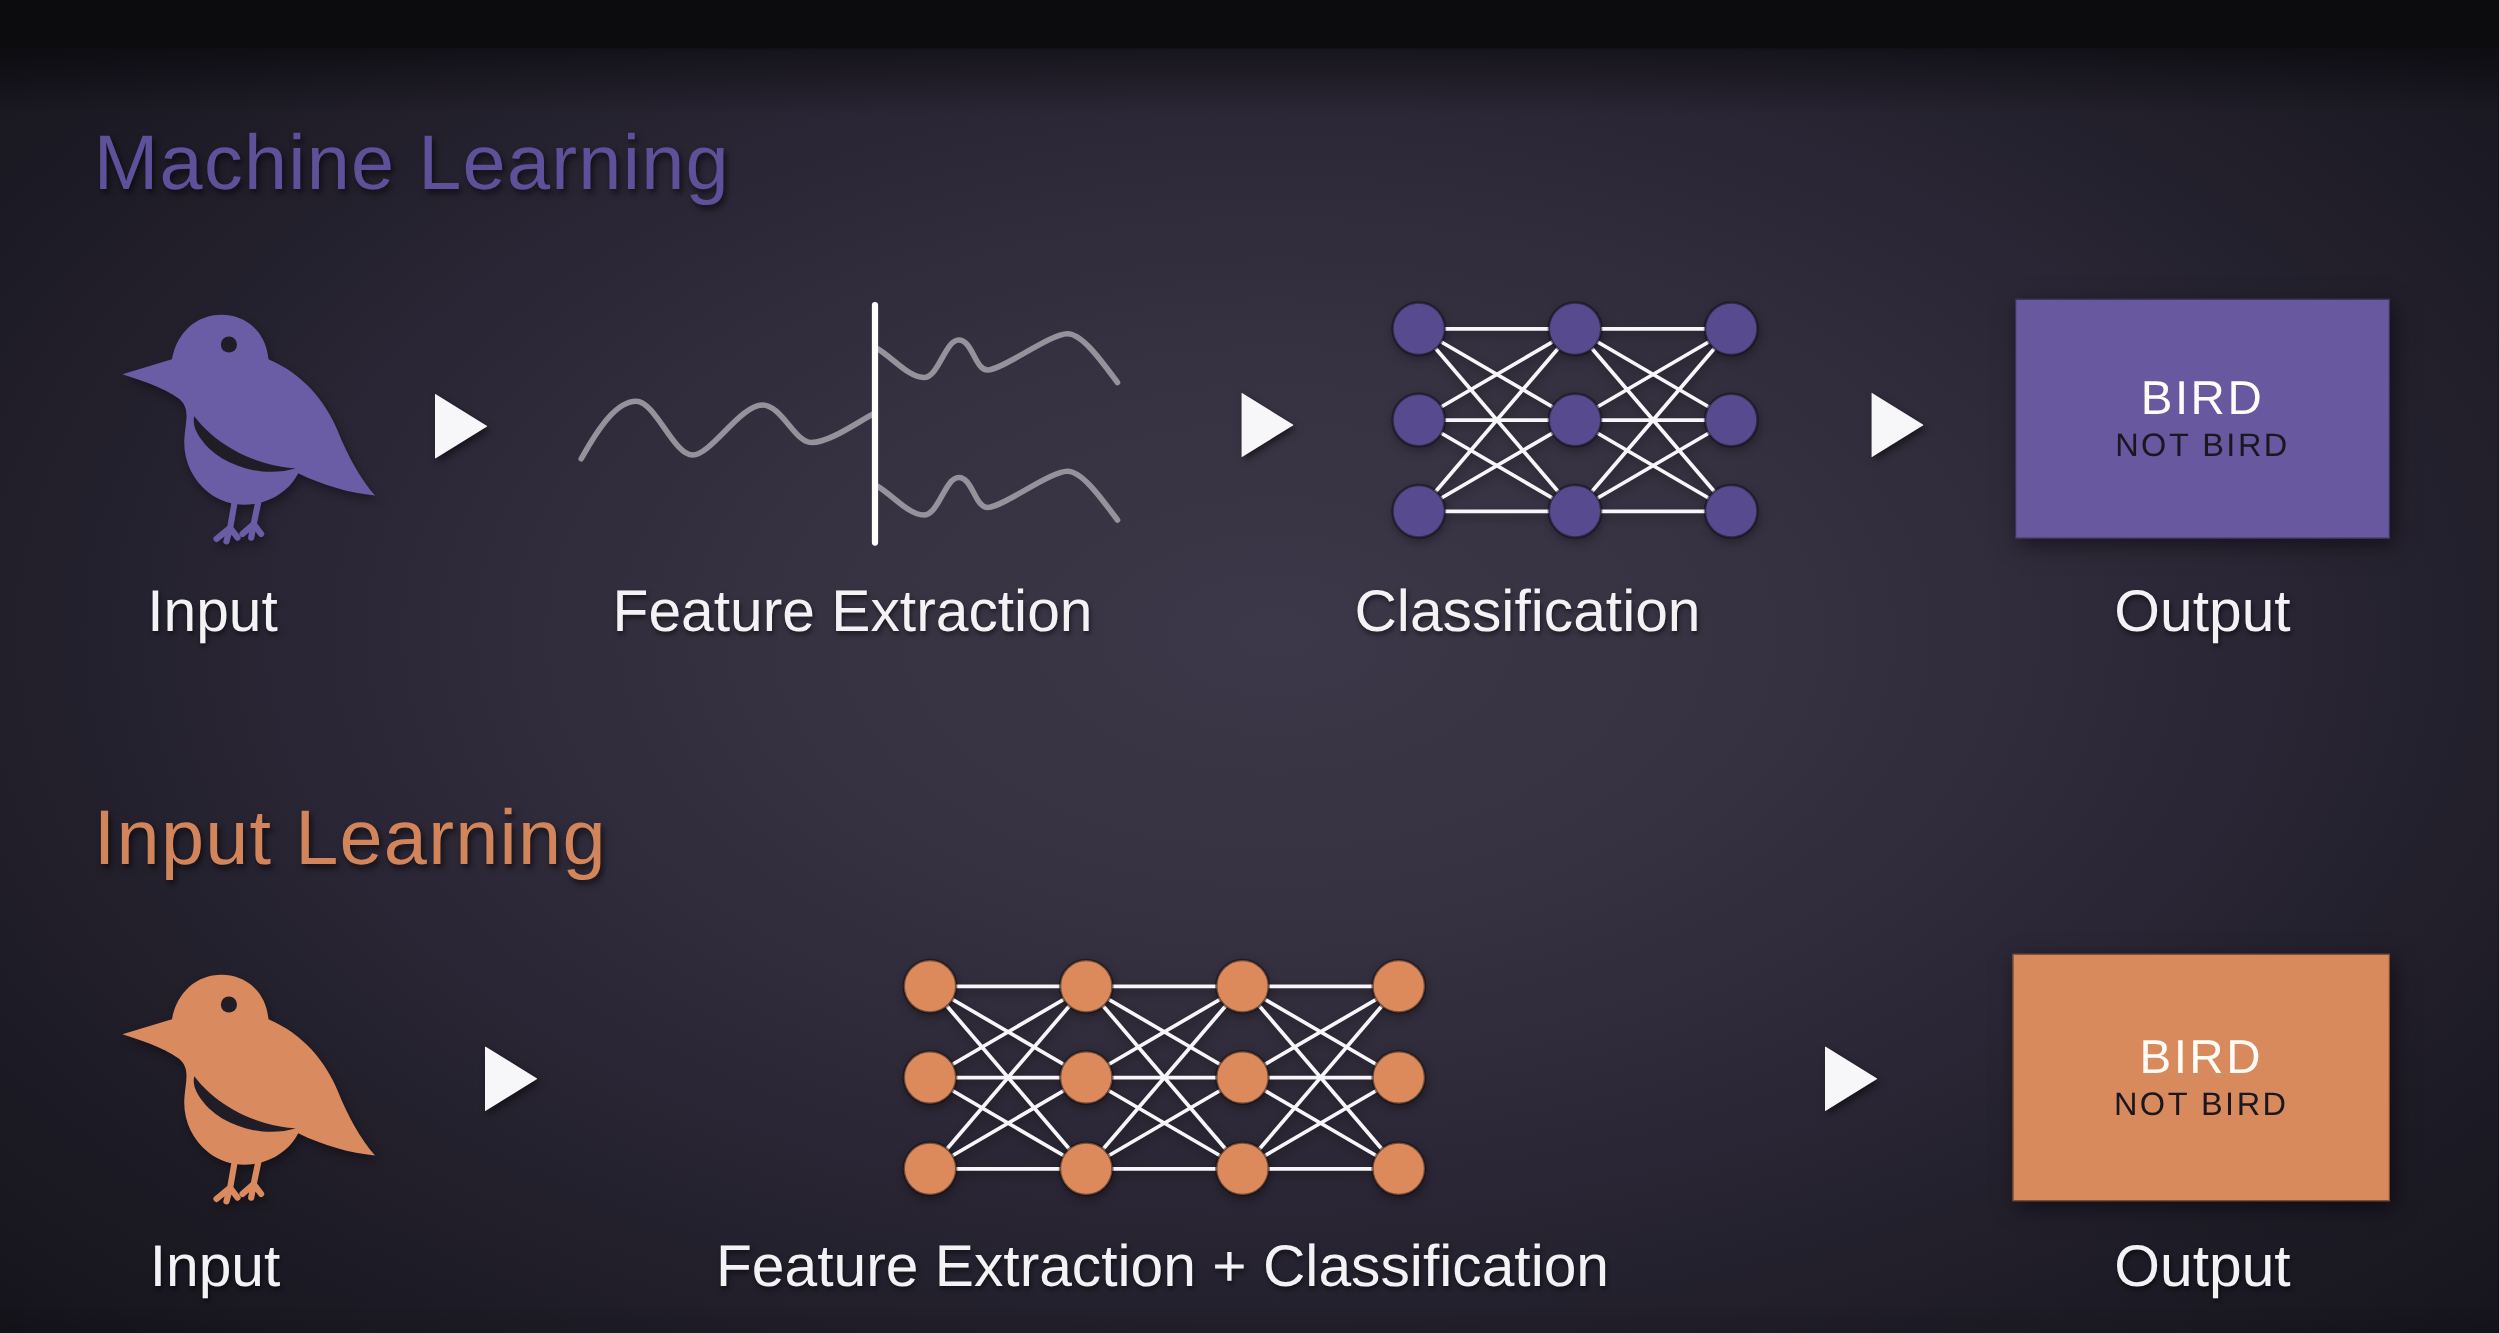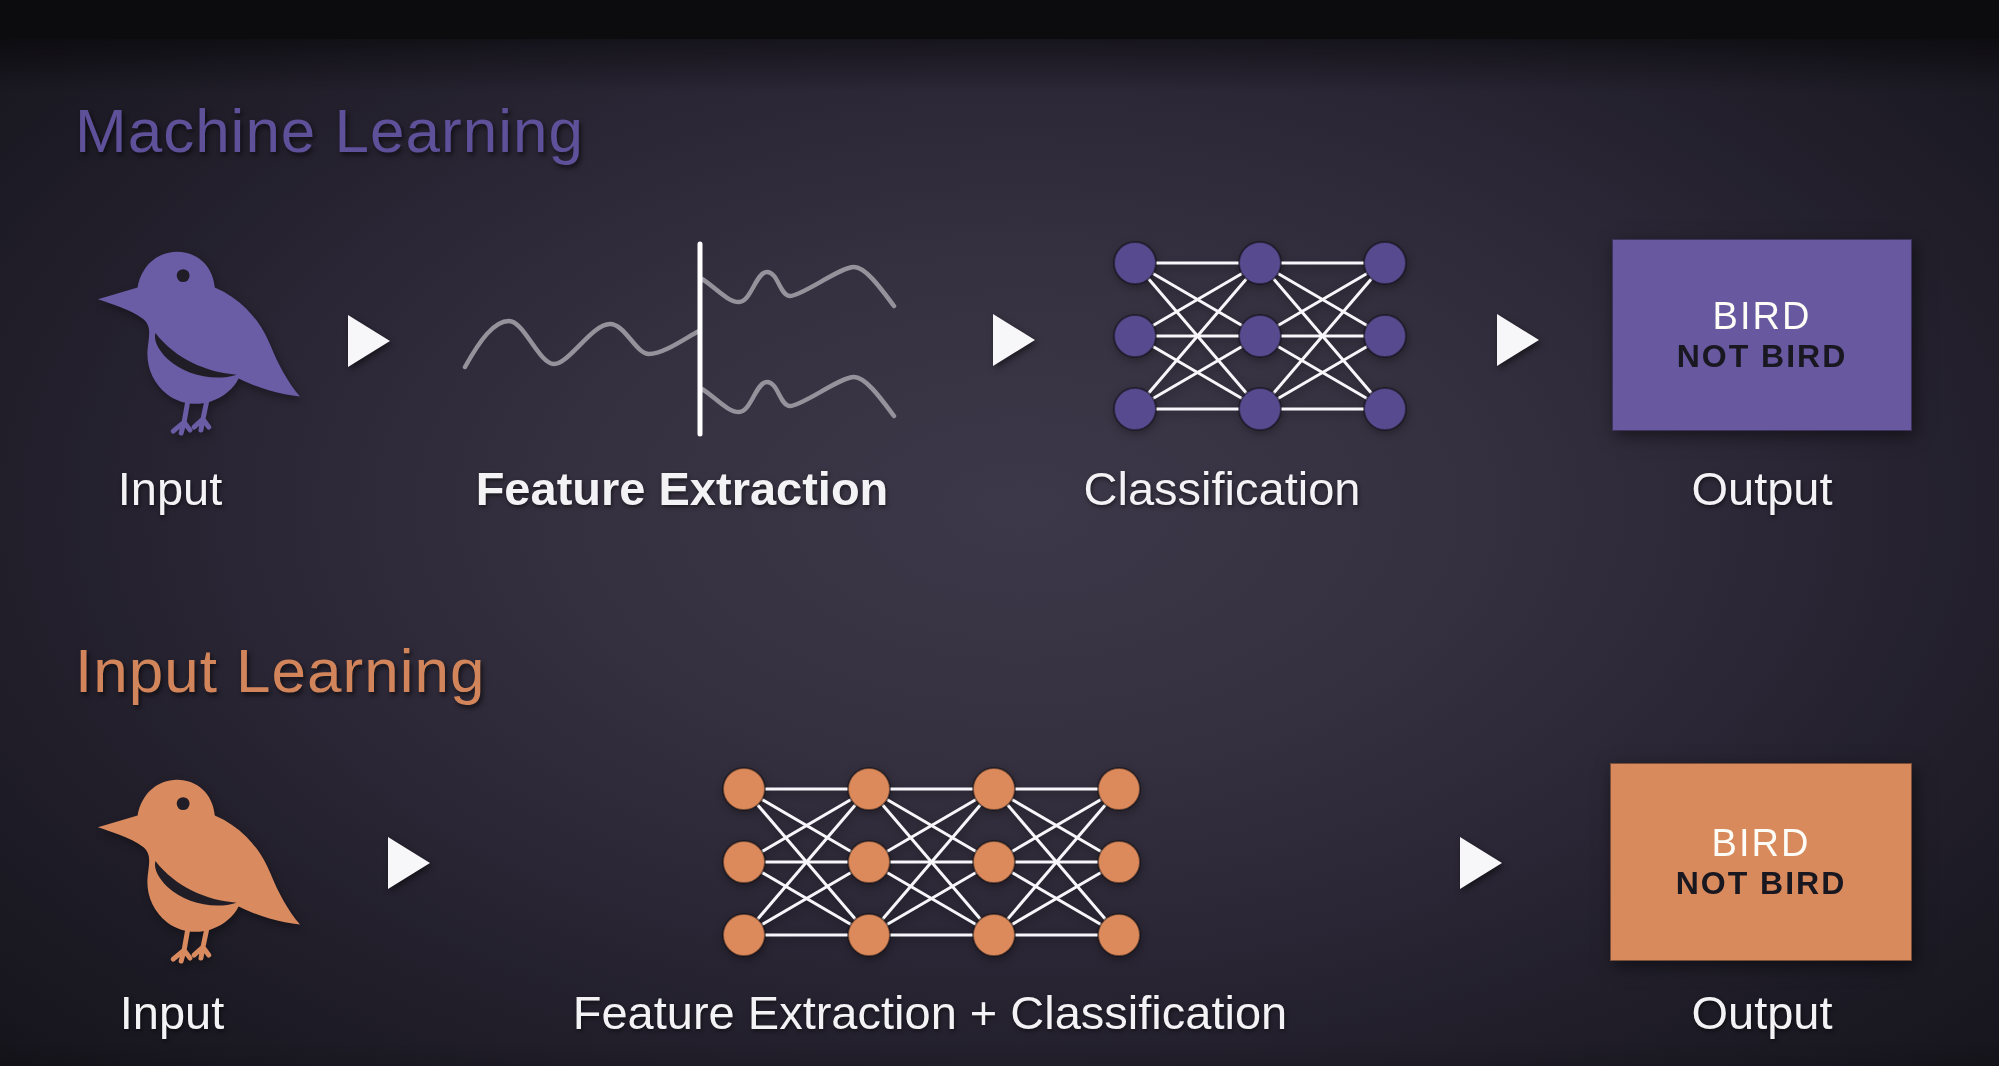--- a/index.html
+++ b/index.html
@@ -55,21 +55,21 @@
   .output-box {
     display: flex; flex-direction: column;
     align-items: center; justify-content: center;
     border: 1px solid rgba(10,8,14,0.45);
     box-shadow: 3px 5px 16px rgba(0,0,0,0.5);
   }
   .output-box .line1 {
     font-size: 38px; letter-spacing: 2px; color: #fdfcf7;
   }
   .output-box .line2 {
-    font-size: 32px; letter-spacing: 2px; color: #191720; font-weight: bold;
+    font-size: 26px; letter-spacing: 2px; color: #191720;
   }
 
   .wave-svg { overflow: visible; }
 </style>
 </head>
 <body>
 
 <svg width="0" height="0" style="position:absolute">
   <defs>
     <g id="bird-shape">
@@ -146,21 +146,21 @@
   <div class="abs arrow" style="left:1497px; top:275px;">
     <div class="tri"></div>
   </div>
 
   <div class="abs output-box" style="left: 1612px; top: 200px; width: 298px; height: 190px; background: rgb(103, 88, 159);">
     <div class="line1">BIRD</div>
     <div class="line2">NOT BIRD</div>
   </div>
 
   <div class="abs step-label" style="left:170px; top:422px;">Input</div>
-  <div class="abs step-label" style="left:682px; top:422px;font-weight:bold;">Feature Extraction</div>
+  <div class="abs step-label" style="left:682px; top:422px;">Feature Extraction</div>
   <div class="abs step-label" style="left:1222px; top:422px;">Classification</div>
   <div class="abs step-label" style="left:1762px; top:422px;">Output</div>
 
   <div class="abs section-title" style="left: 75px; top: 596px; color: rgb(210, 133, 90);">Input Learning</div>
 
   <svg class="abs bird-svg" style="left: 92px; top: 726px; color: rgb(217, 138, 95);" width="210" height="200" viewBox="0 0 212 200">
     <use href="#bird-shape"></use>
   </svg>
 
   <div class="abs arrow" style="left:388px; top:798px;">

